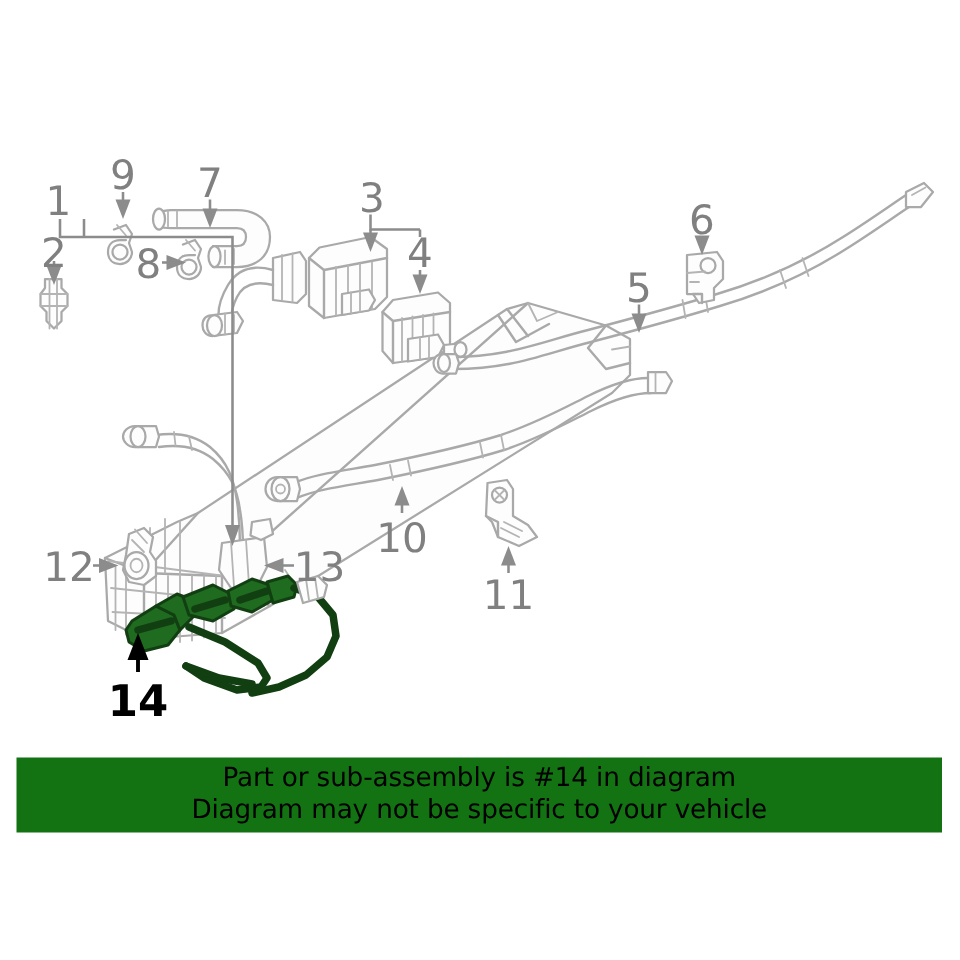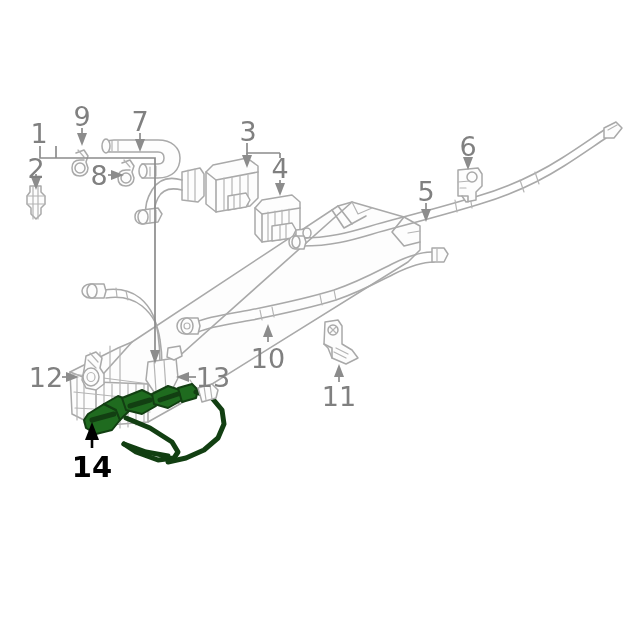--- a/index.html
+++ b/index.html
@@ -423,14 +423,18 @@
     <text class="callout-num" x="99" y="185" text-anchor="middle">8</text>
     <text class="callout-num" x="82" y="126" text-anchor="middle">9</text>
     <text class="callout-num" x="268" y="368" text-anchor="middle">10</text>
     <text class="callout-num" x="339" y="406" text-anchor="middle">11</text>
     <text class="callout-num" x="46" y="387" text-anchor="middle">12</text>
     <text class="callout-num" x="213" y="387" text-anchor="middle">13</text>
     <text class="callout-num-hl" x="92" y="477" text-anchor="middle">14</text>
 
   </svg>
 
+  <div id="banner">
+    <div class="bline">Part or sub-assembly is #14 in diagram</div>
+    <div class="bline">Diagram may not be specific to your vehicle</div>
+  </div>
 
 </div>
 
 </body></html>

